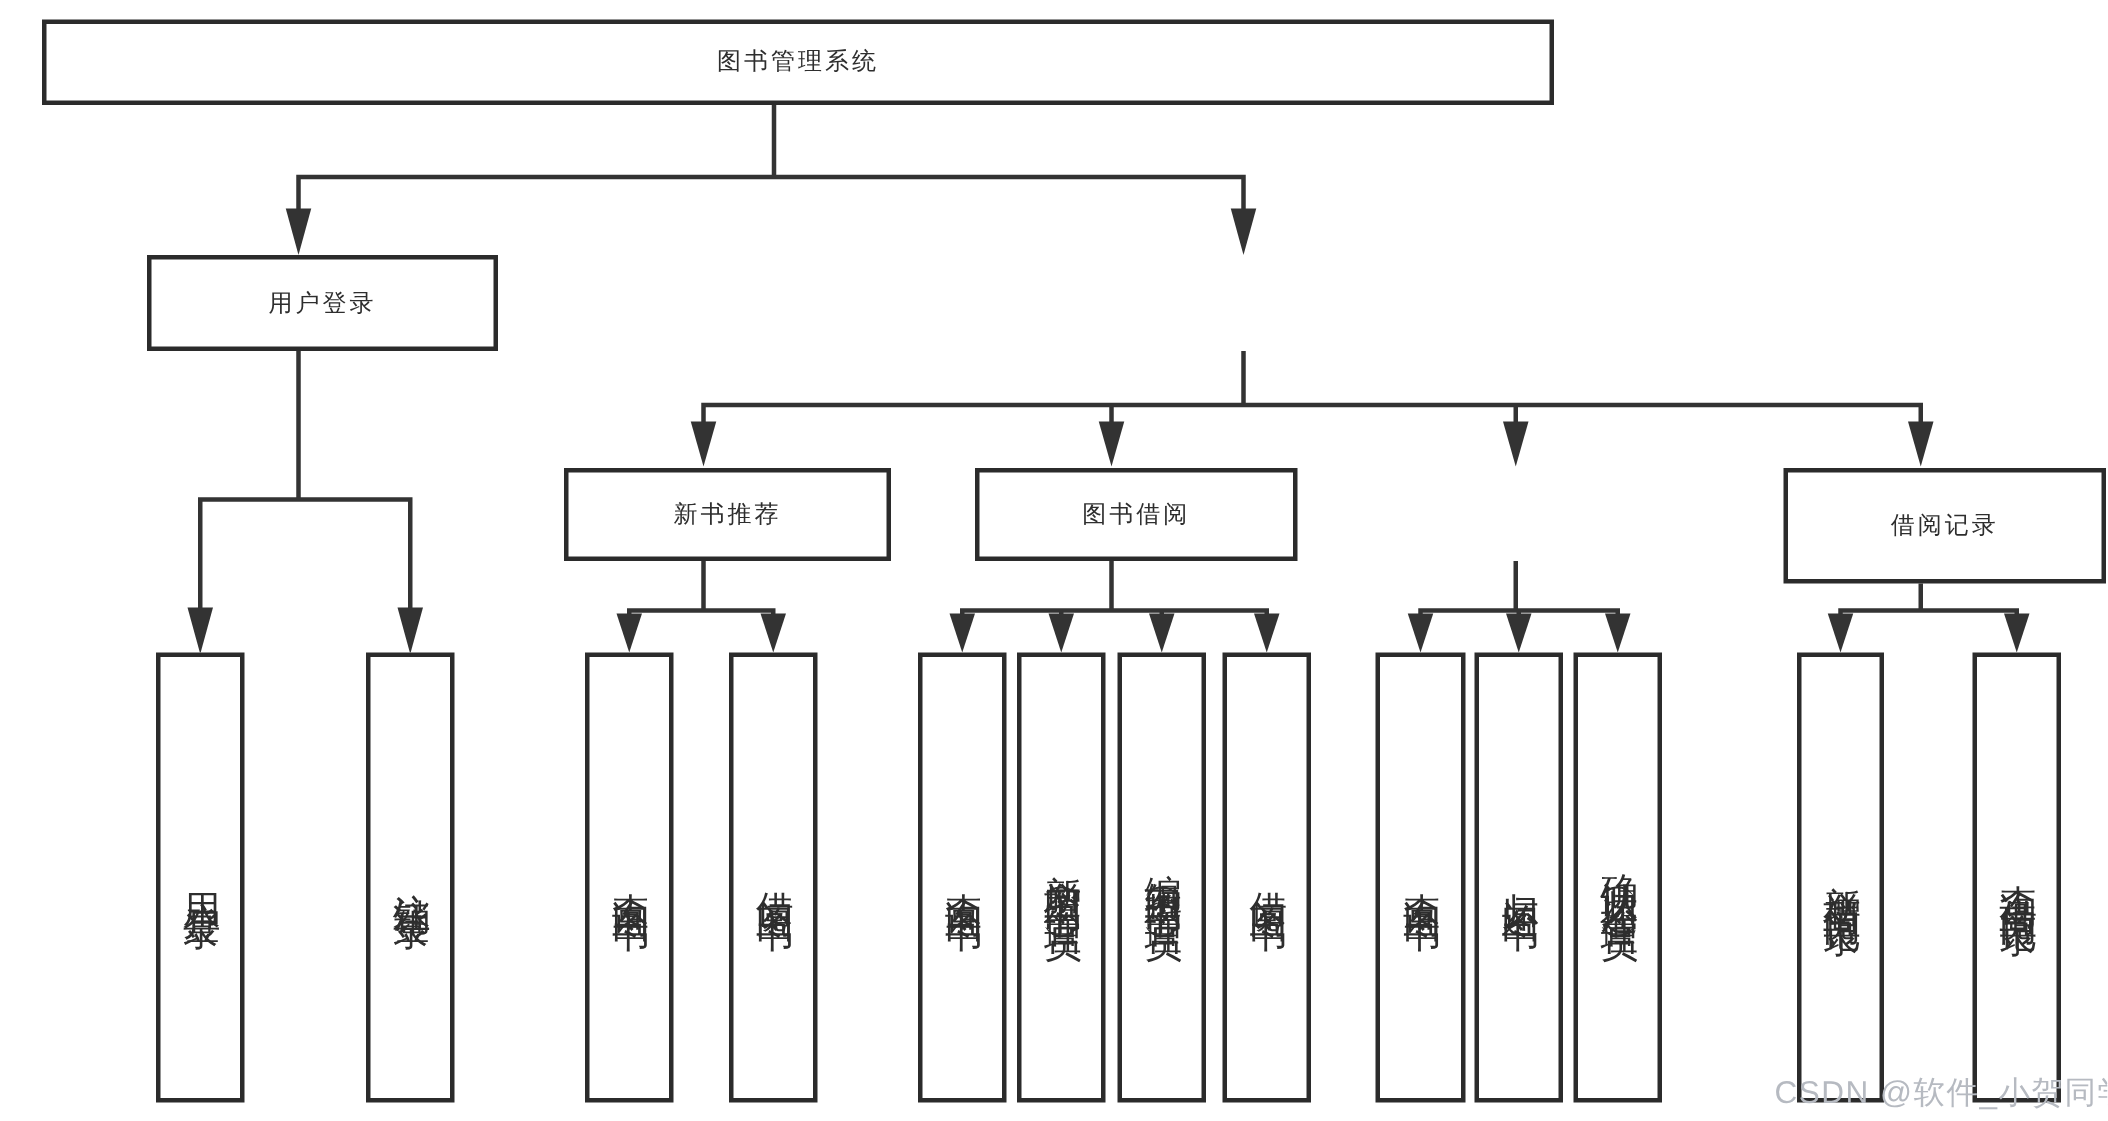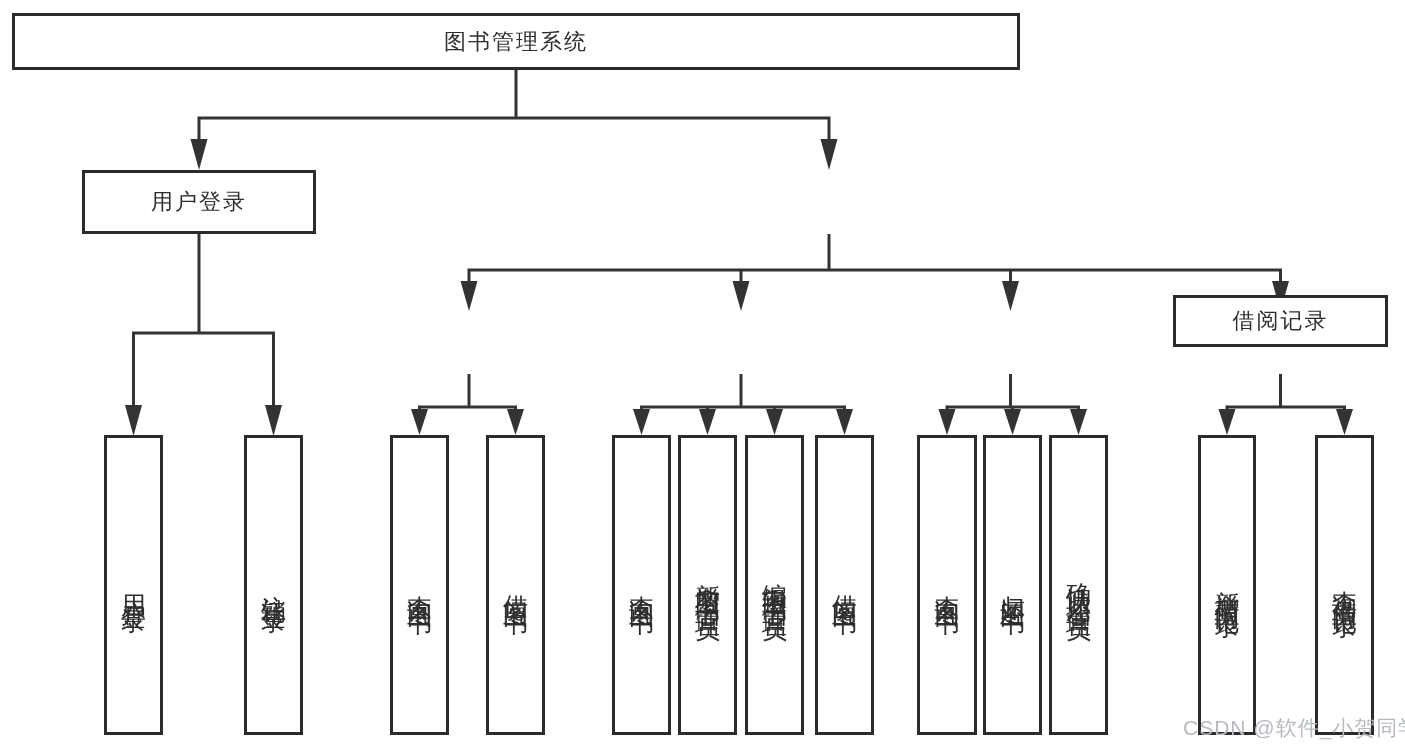--- a/index.html
+++ b/index.html
@@ -21,21 +21,21 @@
     position: absolute;
     box-sizing: border-box;
     border: 3px solid #2b2b2b;
     background: #ffffff;
     display: flex;
     align-items: center;
     justify-content: center;
     color: #2e2e2e;
     z-index: 2;
   }
-  .h-node { font-size: 22px; letter-spacing: 2px; white-space: nowrap; }
+  .h-node { font-size: 16px; letter-spacing: 2px; white-space: nowrap; margin-left: 16px; }
   .vlabel {
     writing-mode: vertical-rl;
     text-orientation: mixed;
     font-size: 25px;
     letter-spacing: 5px;
     line-height: 1;
     color: #2e2e2e;
   }
   .watermark {
     position: absolute;
@@ -104,21 +104,27 @@
   </svg>
 
   <div class="node h-node" style="left:12px; top:13px; width:1008px; height:57px;">
     <span>图书管理系统</span>
   </div>
 
   <div class="node h-node" style="left:82px; top:170px; width:234px; height:64px;">
     <span>用户登录</span>
   </div>
 
-  <div class="node h-node" style="left:1173px; top:295px; width:215px; height:52px;">
+  <div class="node h-node" style="left:360px; top:312px; width:218px; height:62px;">
+    <span>新书推荐</span>
+  </div>
+  <div class="node h-node" style="left:634px; top:312px; width:215px; height:62px;">
+    <span>图书借阅</span>
+  </div>
+  <div class="node h-node" style="left:1173px; top:312px; width:215px; height:77px;">
     <span>借阅记录</span>
   </div>
 
   <div class="node" style="left:104px; top:435px; width:59px; height:300px;">
     <span class="vlabel">用户登录</span>
   </div>
   <div class="node" style="left:244px; top:435px; width:59px; height:300px;">
     <span class="vlabel">注销登录</span>
   </div>
 

